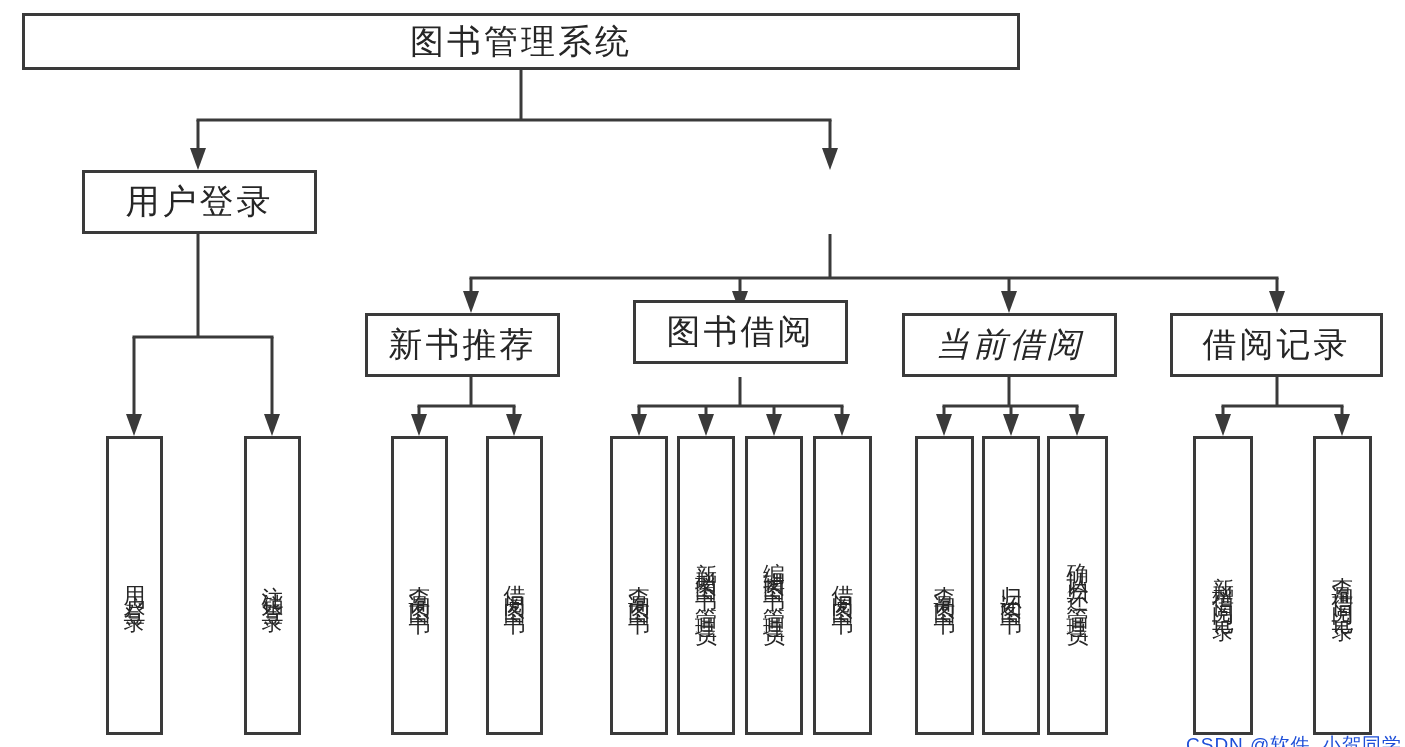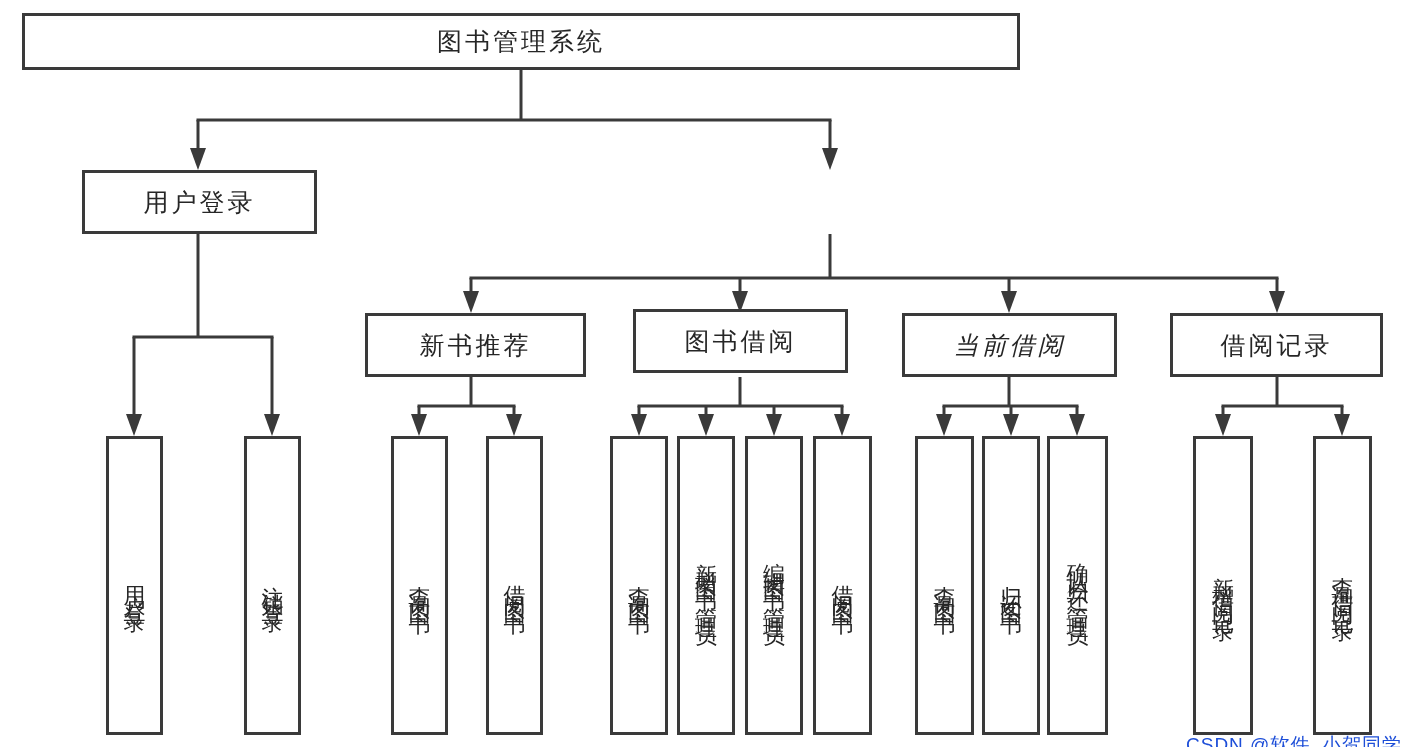--- a/index.html
+++ b/index.html
@@ -26,21 +26,21 @@
     box-sizing: border-box;
     background: #ffffff;
     border: 3px solid #3a3a3a;
     color: #262626;
     display: flex;
     align-items: center;
     justify-content: center;
     z-index: 2;
   }
   .hnode {
-    font-size: 25px;
+    font-size: 34px;
     letter-spacing: 3px;
     white-space: nowrap;
   }
   .vnode .vtext {
     writing-mode: vertical-rl;
     text-orientation: mixed;
     font-size: 22px;
     letter-spacing: 9px;
     line-height: 1;
     white-space: nowrap;
@@ -137,22 +137,22 @@
         <path d="M1342 406 V416" fill="none"></path>
         <polygon points="1334,414 1350,414 1342,436" stroke="none"></polygon>
       </g>
     </g>
   </svg>
 
   <div class="node hnode" style="left:22px; top:13px; width:998px; height:57px;">图书管理系统</div>
 
   <div class="node hnode" style="left:82px; top:170px; width:235px; height:64px;">用户登录</div>
 
-  <div class="node hnode" style="left:365px; top:313px; width:221px; height:64px;">新书推荐</div>
-  <div class="node hnode" style="left:633px; top:309px; width:215px; height:64px;">图书借阅</div>
+  <div class="node hnode" style="left:365px; top:313px; width:195px; height:64px;">新书推荐</div>
+  <div class="node hnode" style="left:633px; top:300px; width:215px; height:64px;">图书借阅</div>
   <div class="node hnode" style="left:902px; top:313px; width:215px; height:64px;font-style:italic;">当前借阅</div>
   <div class="node hnode" style="left:1170px; top:313px; width:213px; height:64px;">借阅记录</div>
 
   <div class="node vnode" style="left:106px; top:436px; width:57px; height:299px;">
     <span class="vtext">用户登录</span>
   </div>
   <div class="node vnode" style="left:244px; top:436px; width:57px; height:299px;">
     <span class="vtext">注销登录</span>
   </div>
 

